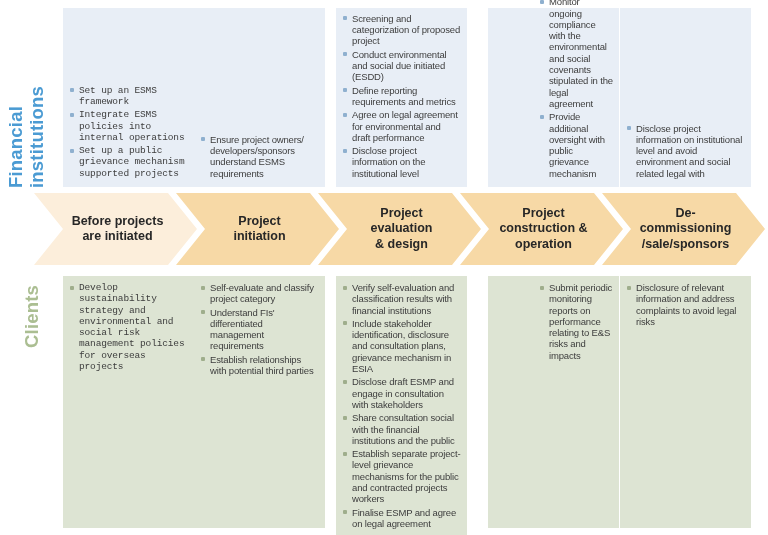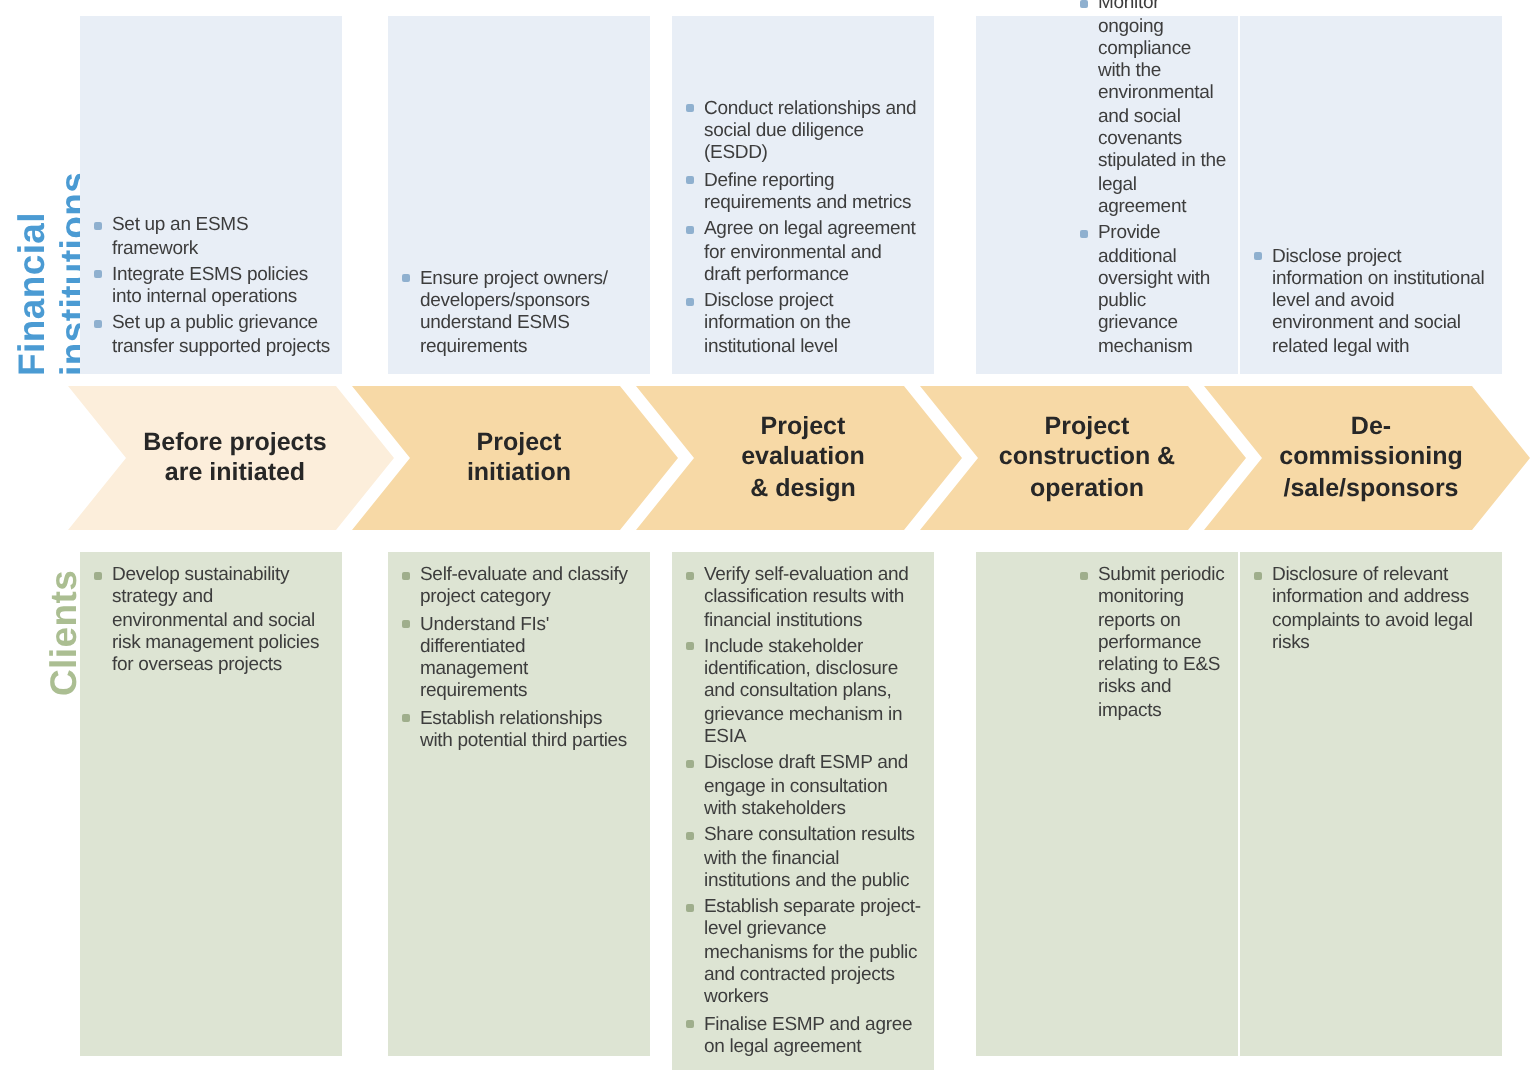--- a/index.html
+++ b/index.html
@@ -13,21 +13,21 @@
     font-weight:bold;font-size:18.5px;line-height:21px;white-space:pre-line;
     letter-spacing:.2px;
   }
   .fi-label{left:5px;top:78px;height:110px;color:var(--fi_label,#4b9bd3);}
   .cl-label{left:21px;top:267px;height:81px;color:var(--client_label,#abbe92);}
 
   
   .box{position:absolute;width:131px;box-sizing:border-box;}
   .fi{top:8px;height:179px;background:var(--fi_box,#e8eef6);}
   .cl{top:276px;min-height:252px;background:var(--client_box,#dde4d3);}
-  .x0{left:40px;} .x1{left:194px;} .x2{left:336px;} .x3{left:488px;padding-left:45px;} .x4{left:620px;}
+  .x0{left:63px;font-family:Liberation Mono, monospace;} .x1{left:194px;} .x2{left:336px;} .x3{left:488px;padding-left:45px;} .x4{left:620px;}
 
   .box ul{
     list-style:none;margin:0;padding:6px 6px 8px 7px;display:flex;flex-direction:column;gap:2px;
     box-sizing:border-box;
   }
   .fi ul{height:100%;justify-content:flex-end;}
   .box li{
     display:flex;align-items:flex-start;
     font-size:9.5px;line-height:11.3px;letter-spacing:-.15px;color:var(--text,#3d3d3d);
   }
@@ -64,37 +64,41 @@
       <li>
           <span class="blt"></span>
           <span class="txt">Set up an ESMS framework</span>
         </li>
       <li>
           <span class="blt"></span>
           <span class="txt">Integrate ESMS policies into internal operations</span>
         </li>
       <li>
           <span class="blt"></span>
-          <span class="txt">Set up a public grievance transfer supported projects</span>
+          <span class="txt">Set up a public grievance mechanism supported projects</span>
         </li>
     </ul>
   </div>
   <div class="box fi x1">
     <ul>
       <li>
           <span class="blt"></span>
           <span class="txt">Ensure project owners/ developers/sponsors understand ESMS requirements</span>
         </li>
     </ul>
   </div>
   <div class="box fi x2">
     <ul>
       <li>
           <span class="blt"></span>
-          <span class="txt">Conduct relationships and social due diligence (ESDD)</span>
+          <span class="txt">Screening and categorization of proposed project</span>
+        </li>
+      <li>
+          <span class="blt"></span>
+          <span class="txt">Conduct environmental and social due initiated (ESDD)</span>
         </li>
       <li>
           <span class="blt"></span>
           <span class="txt">Define reporting requirements and metrics</span>
         </li>
       <li>
           <span class="blt"></span>
           <span class="txt">Agree on legal agreement for environmental and draft performance</span>
         </li>
       <li>
@@ -181,21 +185,21 @@
       <li>
           <span class="blt"></span>
           <span class="txt">Include stakeholder identification, disclosure and consultation plans, grievance mechanism in ESIA</span>
         </li>
       <li>
           <span class="blt"></span>
           <span class="txt">Disclose draft ESMP and engage in consultation with stakeholders</span>
         </li>
       <li>
           <span class="blt"></span>
-          <span class="txt">Share consultation results with the financial institutions and the public</span>
+          <span class="txt">Share consultation social with the financial institutions and the public</span>
         </li>
       <li>
           <span class="blt"></span>
           <span class="txt">Establish separate project-level grievance mechanisms for the public and contracted projects workers</span>
         </li>
       <li>
           <span class="blt"></span>
           <span class="txt">Finalise ESMP and agree on legal agreement</span>
         </li>
     </ul>

